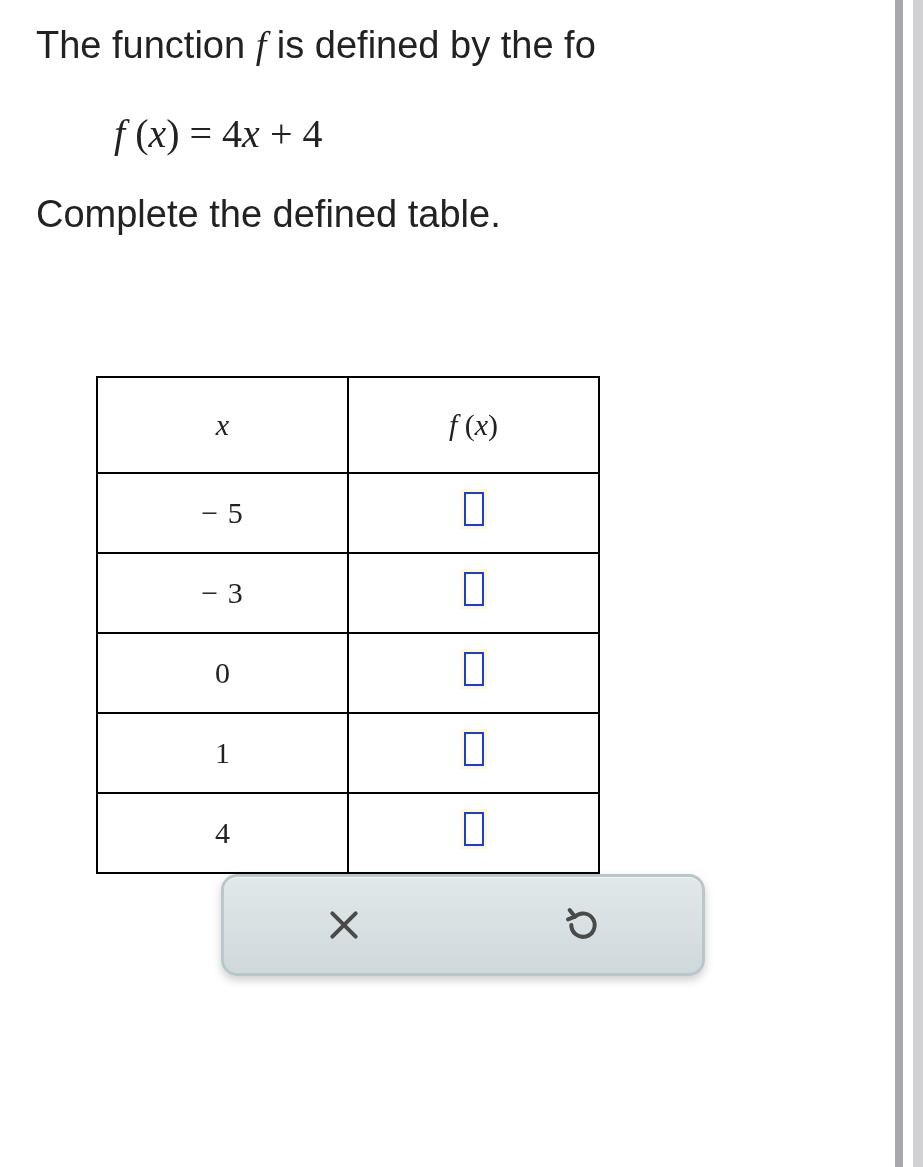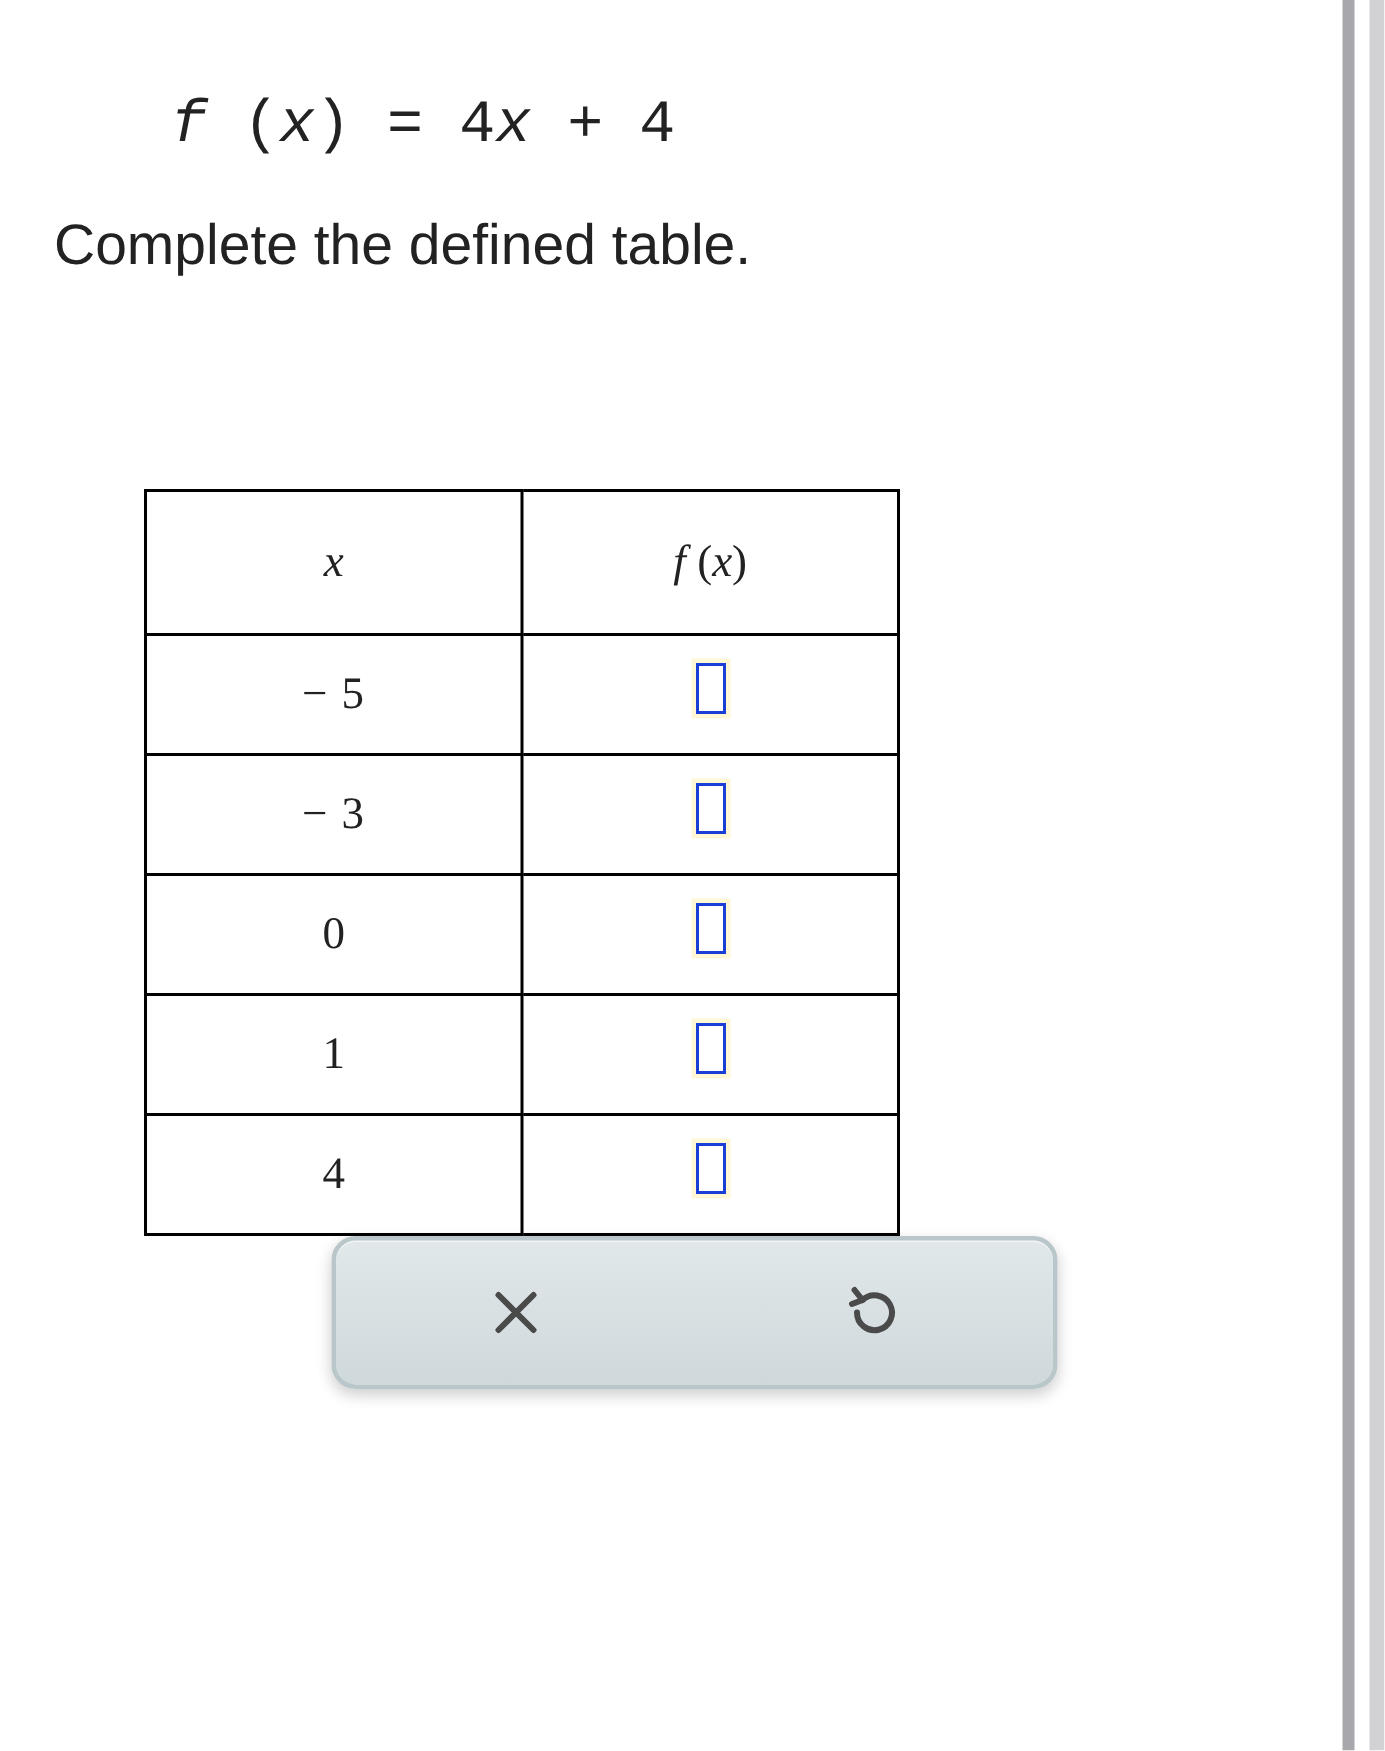--- a/index.html
+++ b/index.html
@@ -32,21 +32,21 @@
   .prompt-line {
     font-size: 38px;
     line-height: 1.25;
     white-space: nowrap;
   }
   .f-italic {
     font-family: "Times New Roman", Times, serif;
     font-style: italic;
   }
   .equation {
-    font-family: Liberation Mono, monospace;
+    font-family: Liberation Serif, serif;
     font-size: 40px;
     margin: 40px 0 36px 78px;
   }
   .equation .f { font-style: italic; }
   .equation .x { font-style: italic; }
   .instruction {
     font-size: 38px;
     margin-top: 6px;
   }
   .table-wrap {
@@ -108,20 +108,23 @@
     color: #4a4a4a;
     cursor: pointer;
   }
   .tool-btn svg { width: 40px; height: 40px; }
 </style>
 </head>
 <body>
 
 <div class="page">
 
+  <div class="prompt-line">
+    <span>The function </span><span class="f-italic">f</span><span> is defined by the fo</span>
+  </div>
 
   <div class="equation">
     <span class="f">f</span>
     <span>(</span><span class="x">x</span><span>)</span><span> = </span><span><span>4</span><span class="x">x</span><span> + 4</span></span>
   </div>
 
   <div class="instruction">Complete the defined table.</div>
 
   <div class="table-wrap">
     <table class="func">

